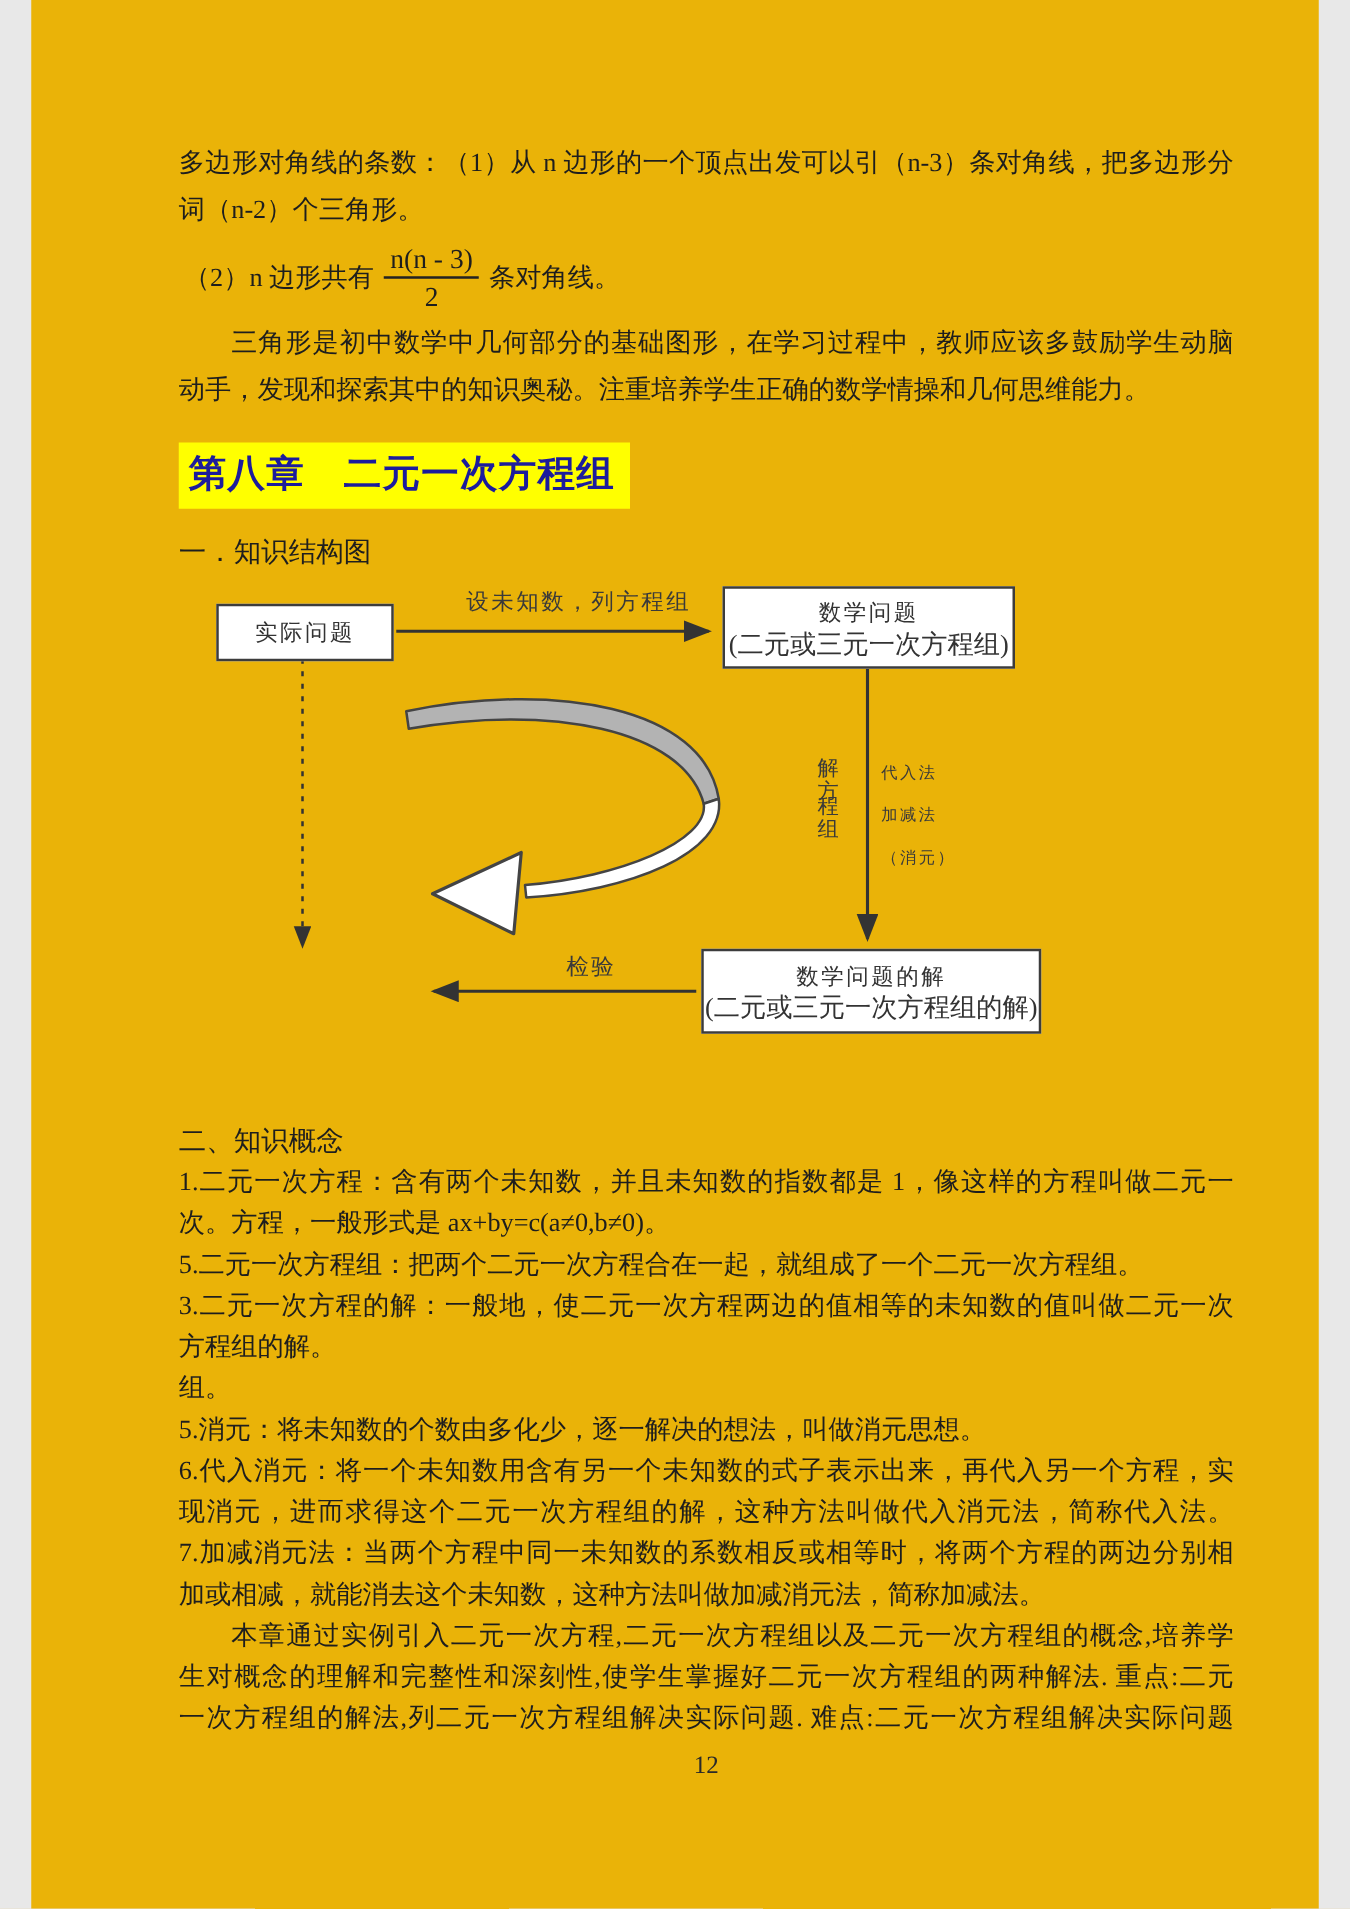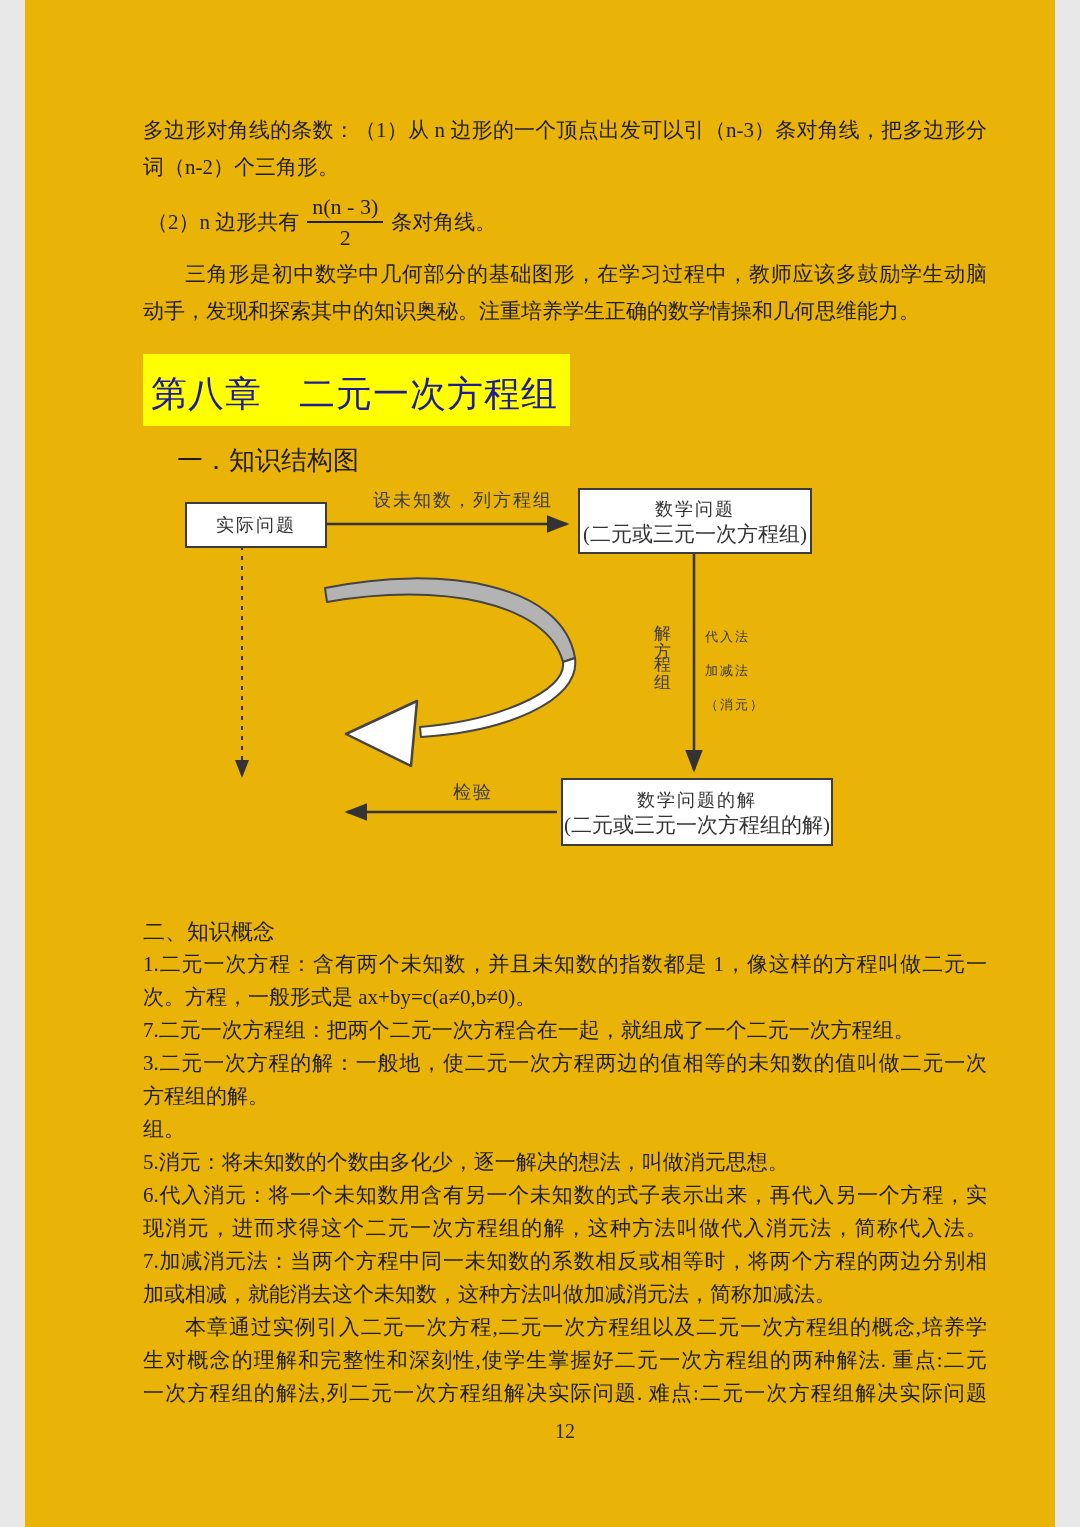--- a/index.html
+++ b/index.html
@@ -33,25 +33,25 @@
     margin:0 8px;font-size:22px;line-height:1.25;
   }
   .frac .num{padding:0 5px 1px 5px;border-bottom:2px solid #222;}
   .frac .den{padding-top:1px;}
   
   .chapter{
     display:inline-block;
     margin-top:24px;
     background:#ffff00;
     color:#1c1c9c;
-    font-size:36px;font-weight:normal;
-    padding:16px 12px 7px 8px;
+    font-size:30px;font-weight:bold;
+    padding:5px 12px 7px 8px;
     letter-spacing:1px;
   }
-  .subhead{font-size:26px;margin-top:20px;line-height:30px;margin-left:34px;}
+  .subhead{font-size:22px;margin-top:20px;line-height:30px;}
   .subhead2{font-size:22px;margin-top:18px;line-height:32px;}
   
   .diagram{position:relative;width:844px;height:418px;margin-top:4px;}
   .diagram svg{position:absolute;left:0;top:0;}
   .dbox{
     position:absolute;background:#fff;border:2px solid #3c3c3c;
     display:flex;flex-direction:column;align-items:center;justify-content:center;
     color:#333;text-align:center;
   }
   .dbox .l1{font-size:18px;line-height:26px;letter-spacing:2px;}
@@ -109,21 +109,21 @@
 
         <line x1="551" y1="74" x2="551" y2="290" stroke="#333" stroke-width="2.5" marker-end="url(#ah)"></line>
 
         <line x1="414" y1="332" x2="204" y2="332" stroke="#333" stroke-width="2.5" marker-end="url(#ah)"></line>
 
         <path d="M182,108 C300,84 420,104 432,178 L420,182 C404,122 296,102 184,122 Z" fill="#b3b3b3" stroke="#444" stroke-width="2" stroke-linejoin="round"></path>
         <path d="M432,178 C438,222 360,252 278,257 L277,247 C352,241 424,212 420,182 Z" fill="#ffffff" stroke="#444" stroke-width="2" stroke-linejoin="round"></path>
         <path d="M203,254 L274,221 L268,286 Z" fill="#ffffff" stroke="#444" stroke-width="2.5" stroke-linejoin="round"></path>
       </svg>
 
-      <div class="dbox" style="left:42px;top:22px;width:138px;height:42px;justify-content:center;">
+      <div class="dbox" style="left:30px;top:22px;width:138px;height:42px;justify-content:center;">
         <div class="l1">实际问题</div>
       </div>
       <div class="dbox" style="left:435px;top:8px;width:230px;height:62px;">
         <div class="l1">数学问题</div>
         <div class="l2">(二元或三元一次方程组)</div>
       </div>
       <div class="dbox" style="left:418px;top:298px;width:268px;height:64px;">
         <div class="l1">数学问题的解</div>
         <div class="l2">(二元或三元一次方程组的解)</div>
       </div>
@@ -137,21 +137,21 @@
       </div>
       <div class="dlabel" style="left:230px;top:300px;width:120px;">检验</div>
     </div>
 
     
     <div class="subhead2">二、知识概念</div>
 
     
     <div class="cline fill">1.二元一次方程：含有两个未知数，并且未知数的指数都是 1，像这样的方程叫做二元一</div>
     <div class="cline">次。方程，一般形式是 ax+by=c(a≠0,b≠0)。</div>
-    <div class="cline">7.二元一次方程组：把两个二元一次方程合在一起，就组成了一个二元一次方程组。</div>
+    <div class="cline">5.二元一次方程组：把两个二元一次方程合在一起，就组成了一个二元一次方程组。</div>
     <div class="cline fill">3.二元一次方程的解：一般地，使二元一次方程两边的值相等的未知数的值叫做二元一次</div>
     <div class="cline">方程组的解。</div>
     <div class="cline">组。</div>
     <div class="cline">5.消元：将未知数的个数由多化少，逐一解决的想法，叫做消元思想。</div>
     <div class="cline fill">6.代入消元：将一个未知数用含有另一个未知数的式子表示出来，再代入另一个方程，实</div>
     <div class="cline fill">现消元，进而求得这个二元一次方程组的解，这种方法叫做代入消元法，简称代入法。</div>
     <div class="cline fill">7.加减消元法：当两个方程中同一未知数的系数相反或相等时，将两个方程的两边分别相</div>
     <div class="cline">加或相减，就能消去这个未知数，这种方法叫做加减消元法，简称加减法。</div>
     <div class="cline fill indent">本章通过实例引入二元一次方程,二元一次方程组以及二元一次方程组的概念,培养学</div>
     <div class="cline fill">生对概念的理解和完整性和深刻性,使学生掌握好二元一次方程组的两种解法. 重点:二元</div>

